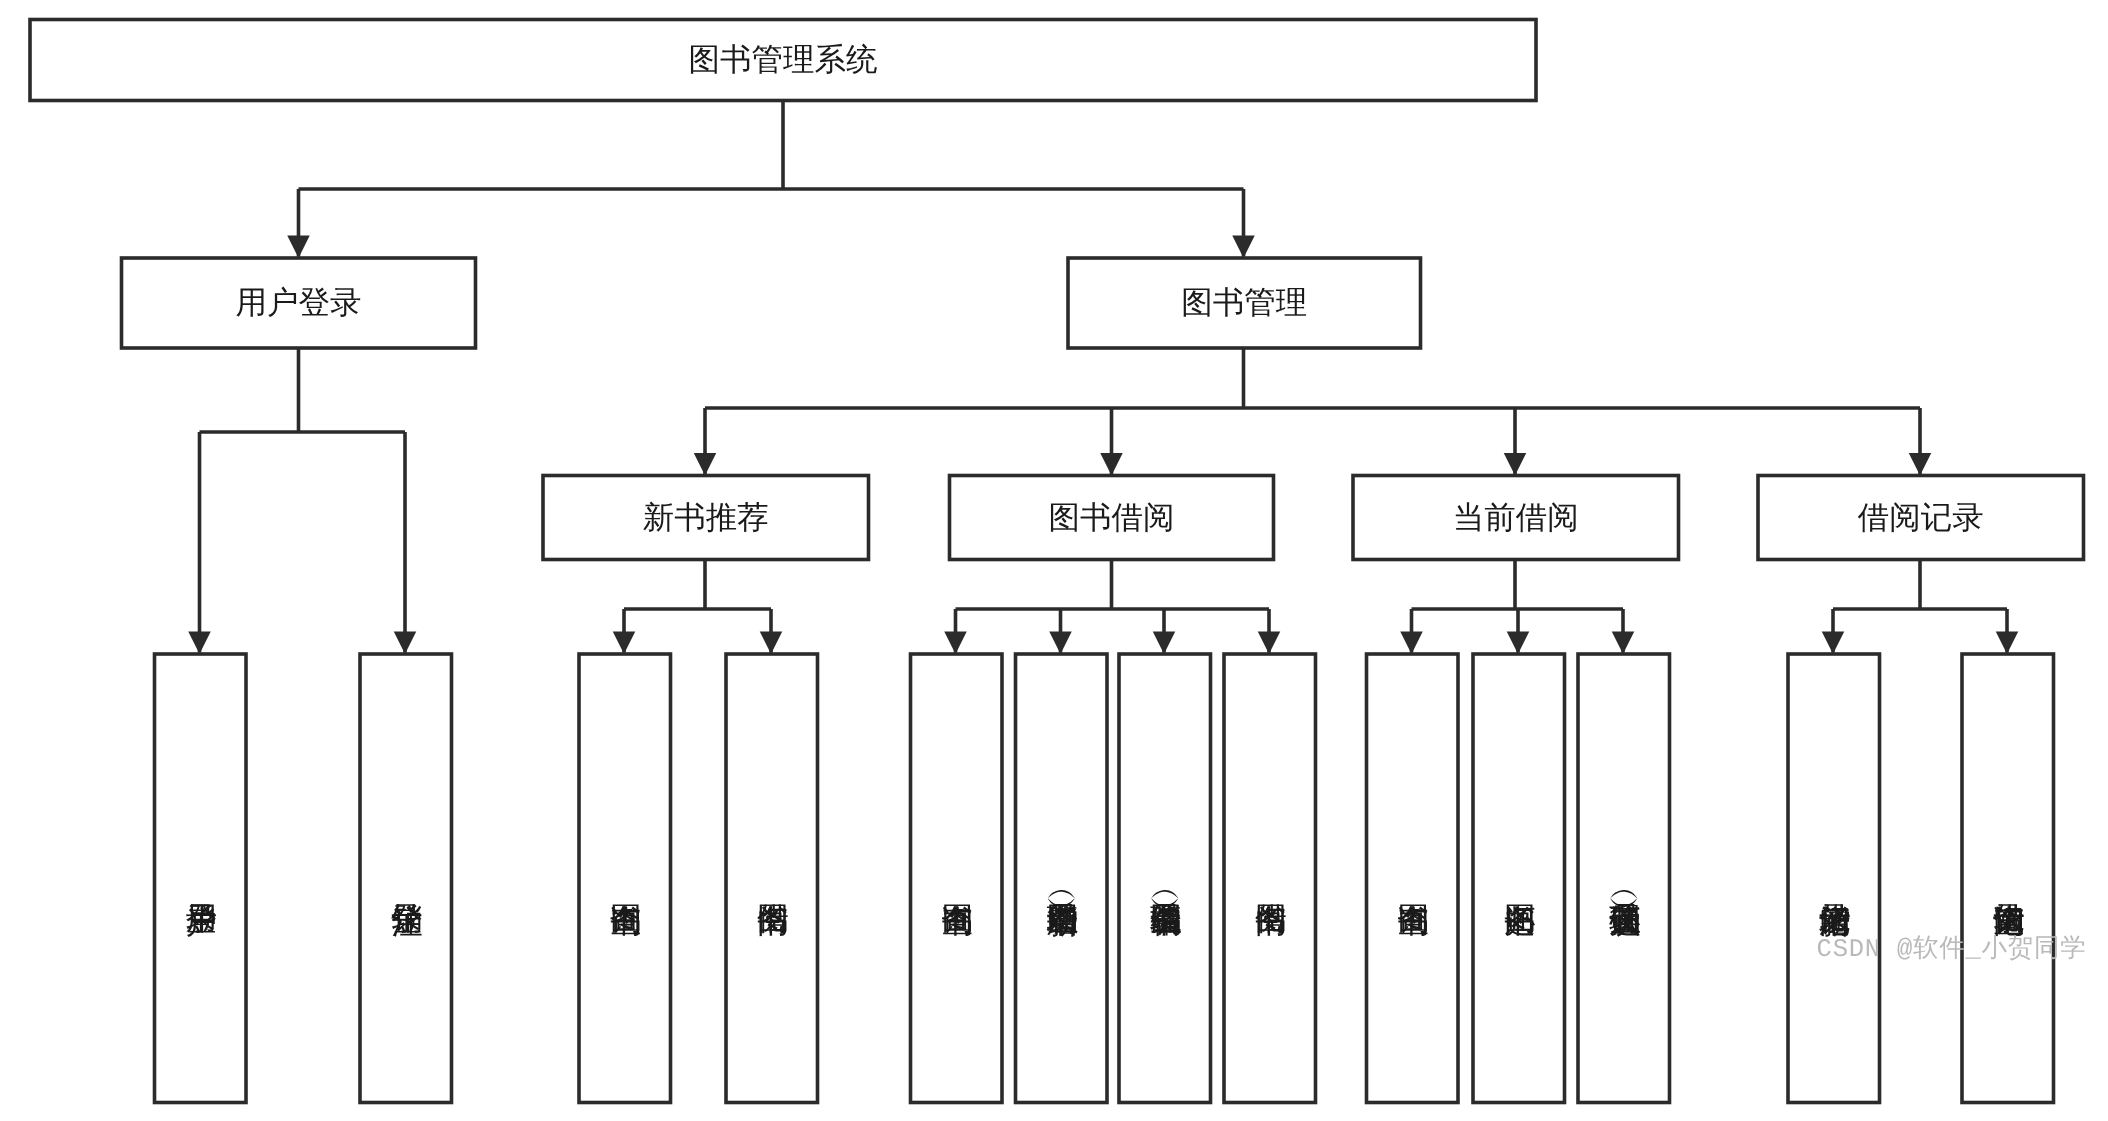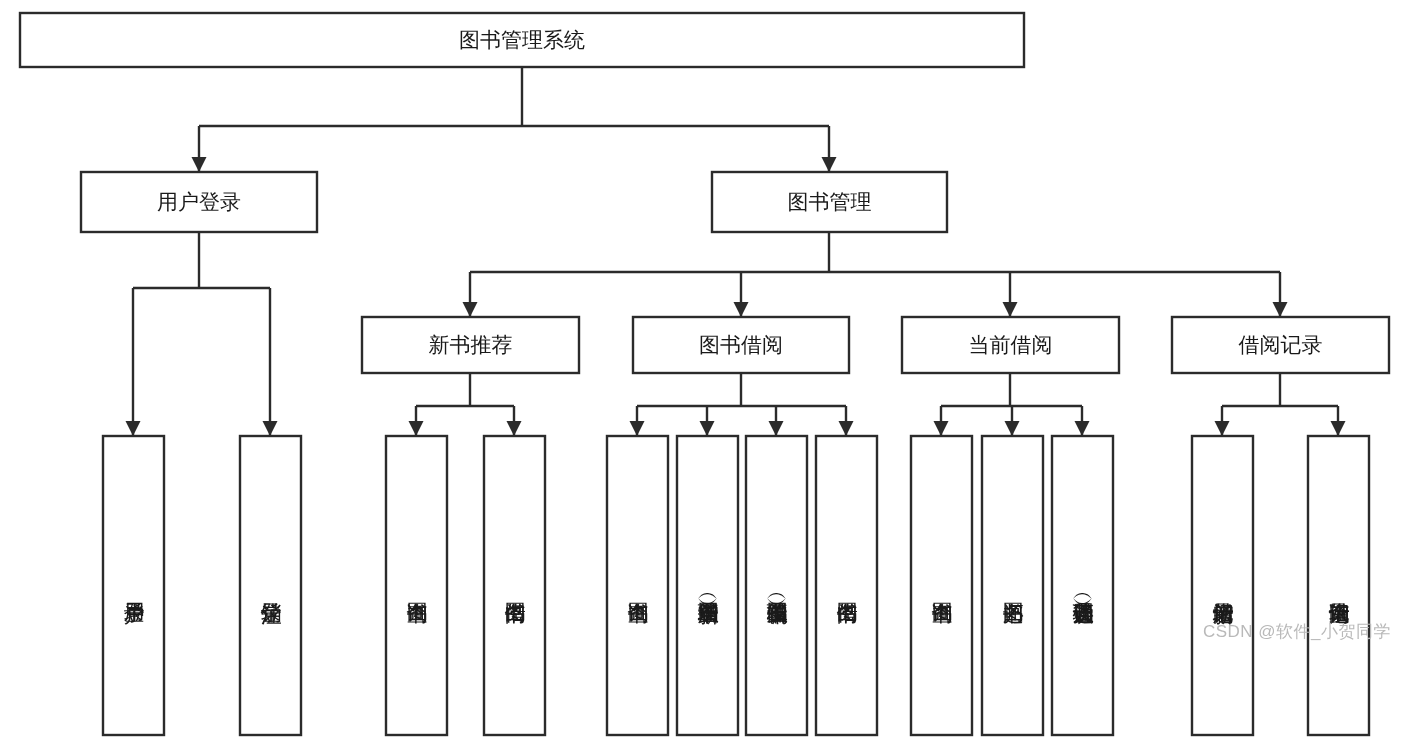--- a/index.html
+++ b/index.html
@@ -49,21 +49,21 @@
     font-size: 21px;
     text-anchor: middle;
     dominant-baseline: middle;
   }
   .watermark {
     position: absolute;
     right: 14px;
     bottom: 6px;
     color: #b9b9b9;
     font-size: 17px;
-    font-family: Liberation Sans, sans-serif;
+    font-family: Liberation Mono, monospace;
     letter-spacing: 0.5px;
     white-space: nowrap;
     user-select: none;
     margin-top: 16px;
   }
   .vlabel-wrap {
     position: absolute;
     display: flex;
     flex-direction: column;
     align-items: center;

